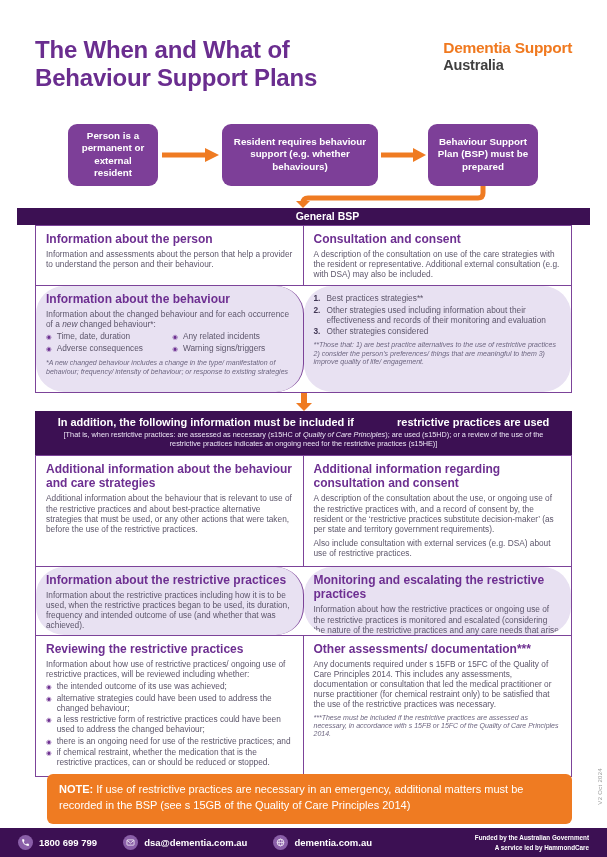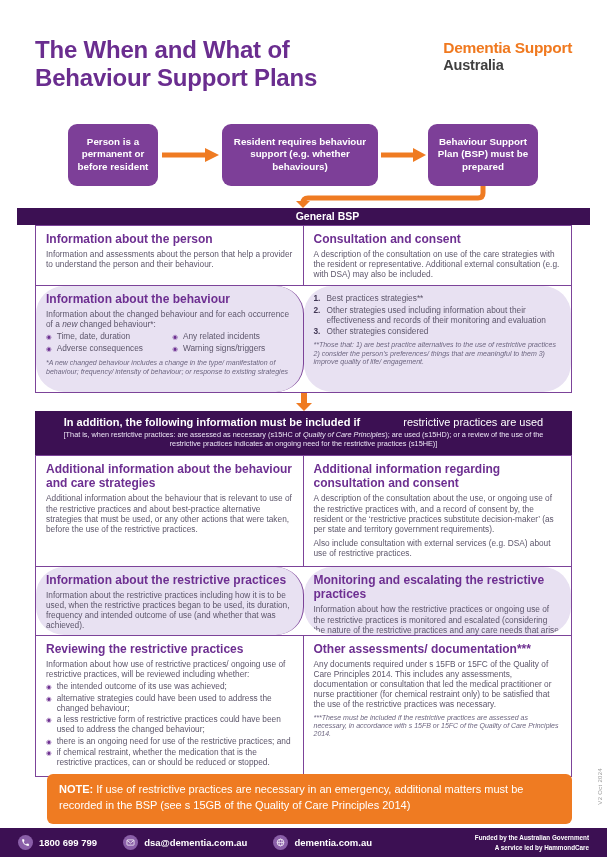--- a/index.html
+++ b/index.html
@@ -32,21 +32,21 @@
   }
   .fbox.b1{left:33px;width:90px;}
   .fbox.b2{left:187px;width:156px;}
   .fbox.b3{left:393px;width:110px;}
   
   .bar{height:17px;margin:0 17px;background:var(--deep);color:#fff;font-weight:bold;
        font-size:10.5px;text-align:center;line-height:17px;padding-left:48px;}
   .sec2{margin:0 35px;background:var(--deep);color:#fff;text-align:center;
         padding:5px 12px 0 12px;height:44px;box-sizing:border-box;}
   .sec2 .t{font-size:11px;font-weight:bold;margin-bottom:2px;}
-  .sec2 .t .hv{font-weight:normal;padding-left:40px;}
+  .sec2 .t .hv{font-weight:bold;padding-left:40px;}
   .sec2 .s{font-size:7.3px;line-height:1.34;color:#ece5f5;}
   .sec2 .s i{font-style:italic;}
   
   .tbl{margin:0 35px;border:1.5px solid var(--border);}
   .row{display:grid;grid-template-columns:1fr 1fr;}
   .row + .row{border-top:1.5px solid var(--border);}
   .cell{padding:6px 10px;overflow:hidden;box-sizing:border-box;}
   .cell.l{border-right:1.5px solid var(--border);}
   .lav{background:var(--lav);border-radius:28px;}
   .h59{height:59px;} .h106{height:106px;}
@@ -107,21 +107,21 @@
         <path d="M127 35 H170"></path>
         <path d="M346 35 H378"></path>
         <path d="M448 64 V73 Q448 78 443 78 H273 Q268 78 268 83"></path>
       </g>
       <g fill="#ef7b22">
         <polygon points="170,28 184,35 170,42"></polygon>
         <polygon points="378,28 391,35 378,42"></polygon>
         <polygon points="261,81 275,81 268,88"></polygon>
       </g>
     </svg>
-    <div class="fbox b1">Person is a permanent or before resident</div>
+    <div class="fbox b1">Person is a permanent or external resident</div>
     <div class="fbox b2">Resident requires behaviour support (e.g. whether behaviours)</div>
     <div class="fbox b3">Behaviour Support Plan (BSP) must be prepared</div>
   </div>
 
   <div class="bar">General BSP</div>
 
   <div class="tbl">
     <div class="row h59">
       <div class="cell l">
         <div class="ch">Information about the person</div>

